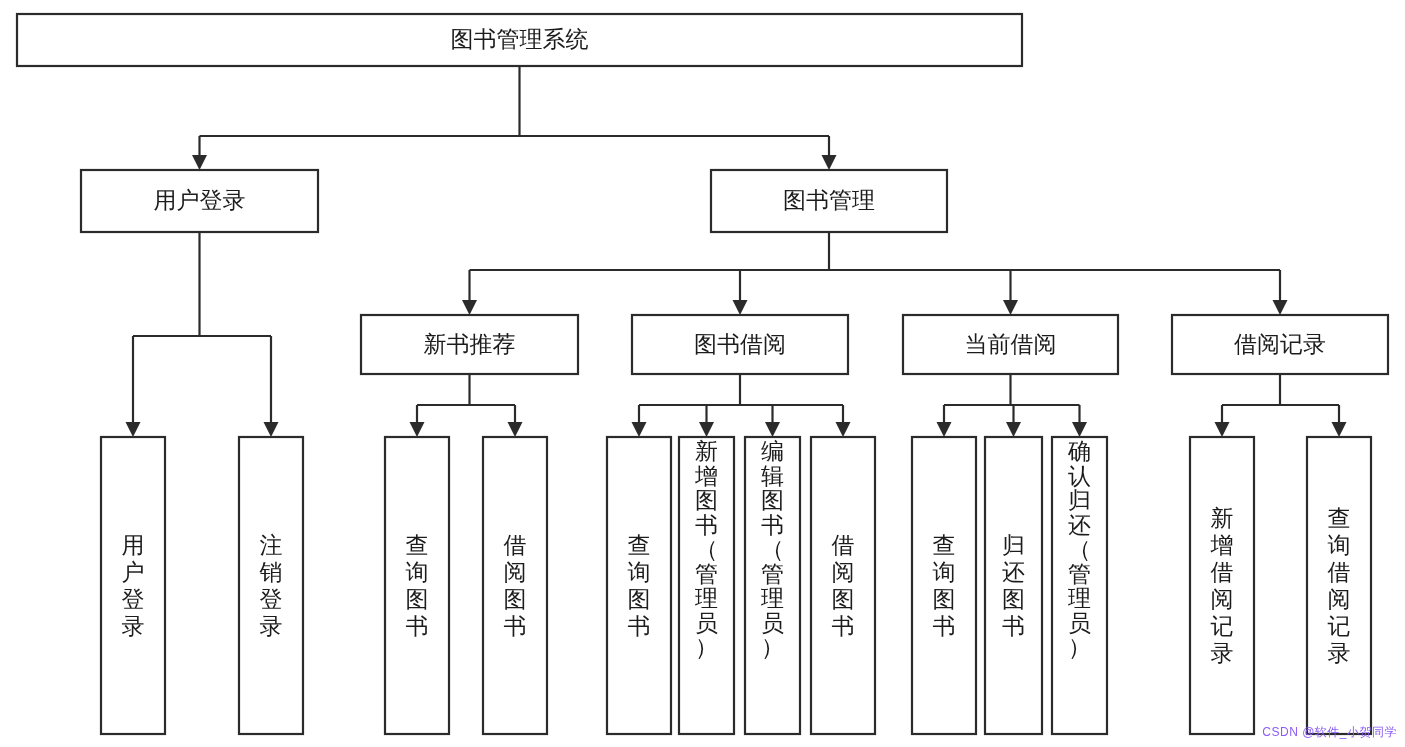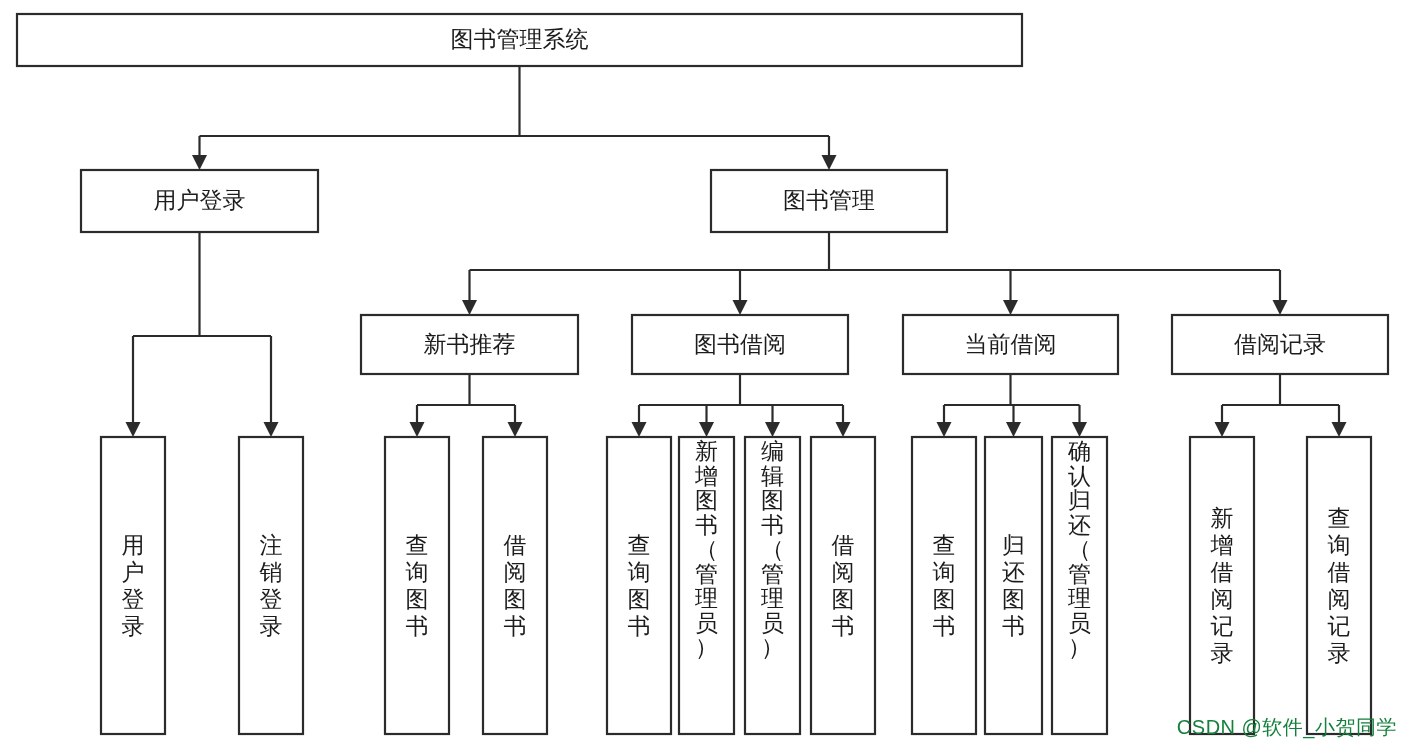--- a/index.html
+++ b/index.html
@@ -44,22 +44,22 @@
   }
   .arrow-head {
     fill: #2b2b2b;
     stroke: none;
   }
   .watermark {
     position: absolute;
     right: 8px;
     bottom: 6px;
     font-family: "Liberation Sans", "DejaVu Sans", sans-serif;
-    font-size: 20px;
-    color: #15803d;
+    font-size: 12px;
+    color: #8b5cf6;
     letter-spacing: 0.5px;
     white-space: nowrap;
     pointer-events: none;
   }
 </style>
 </head>
 <body>
 
 <svg id="diagram" viewBox="0 0 1405 747">
   <g id="edges-layer">

